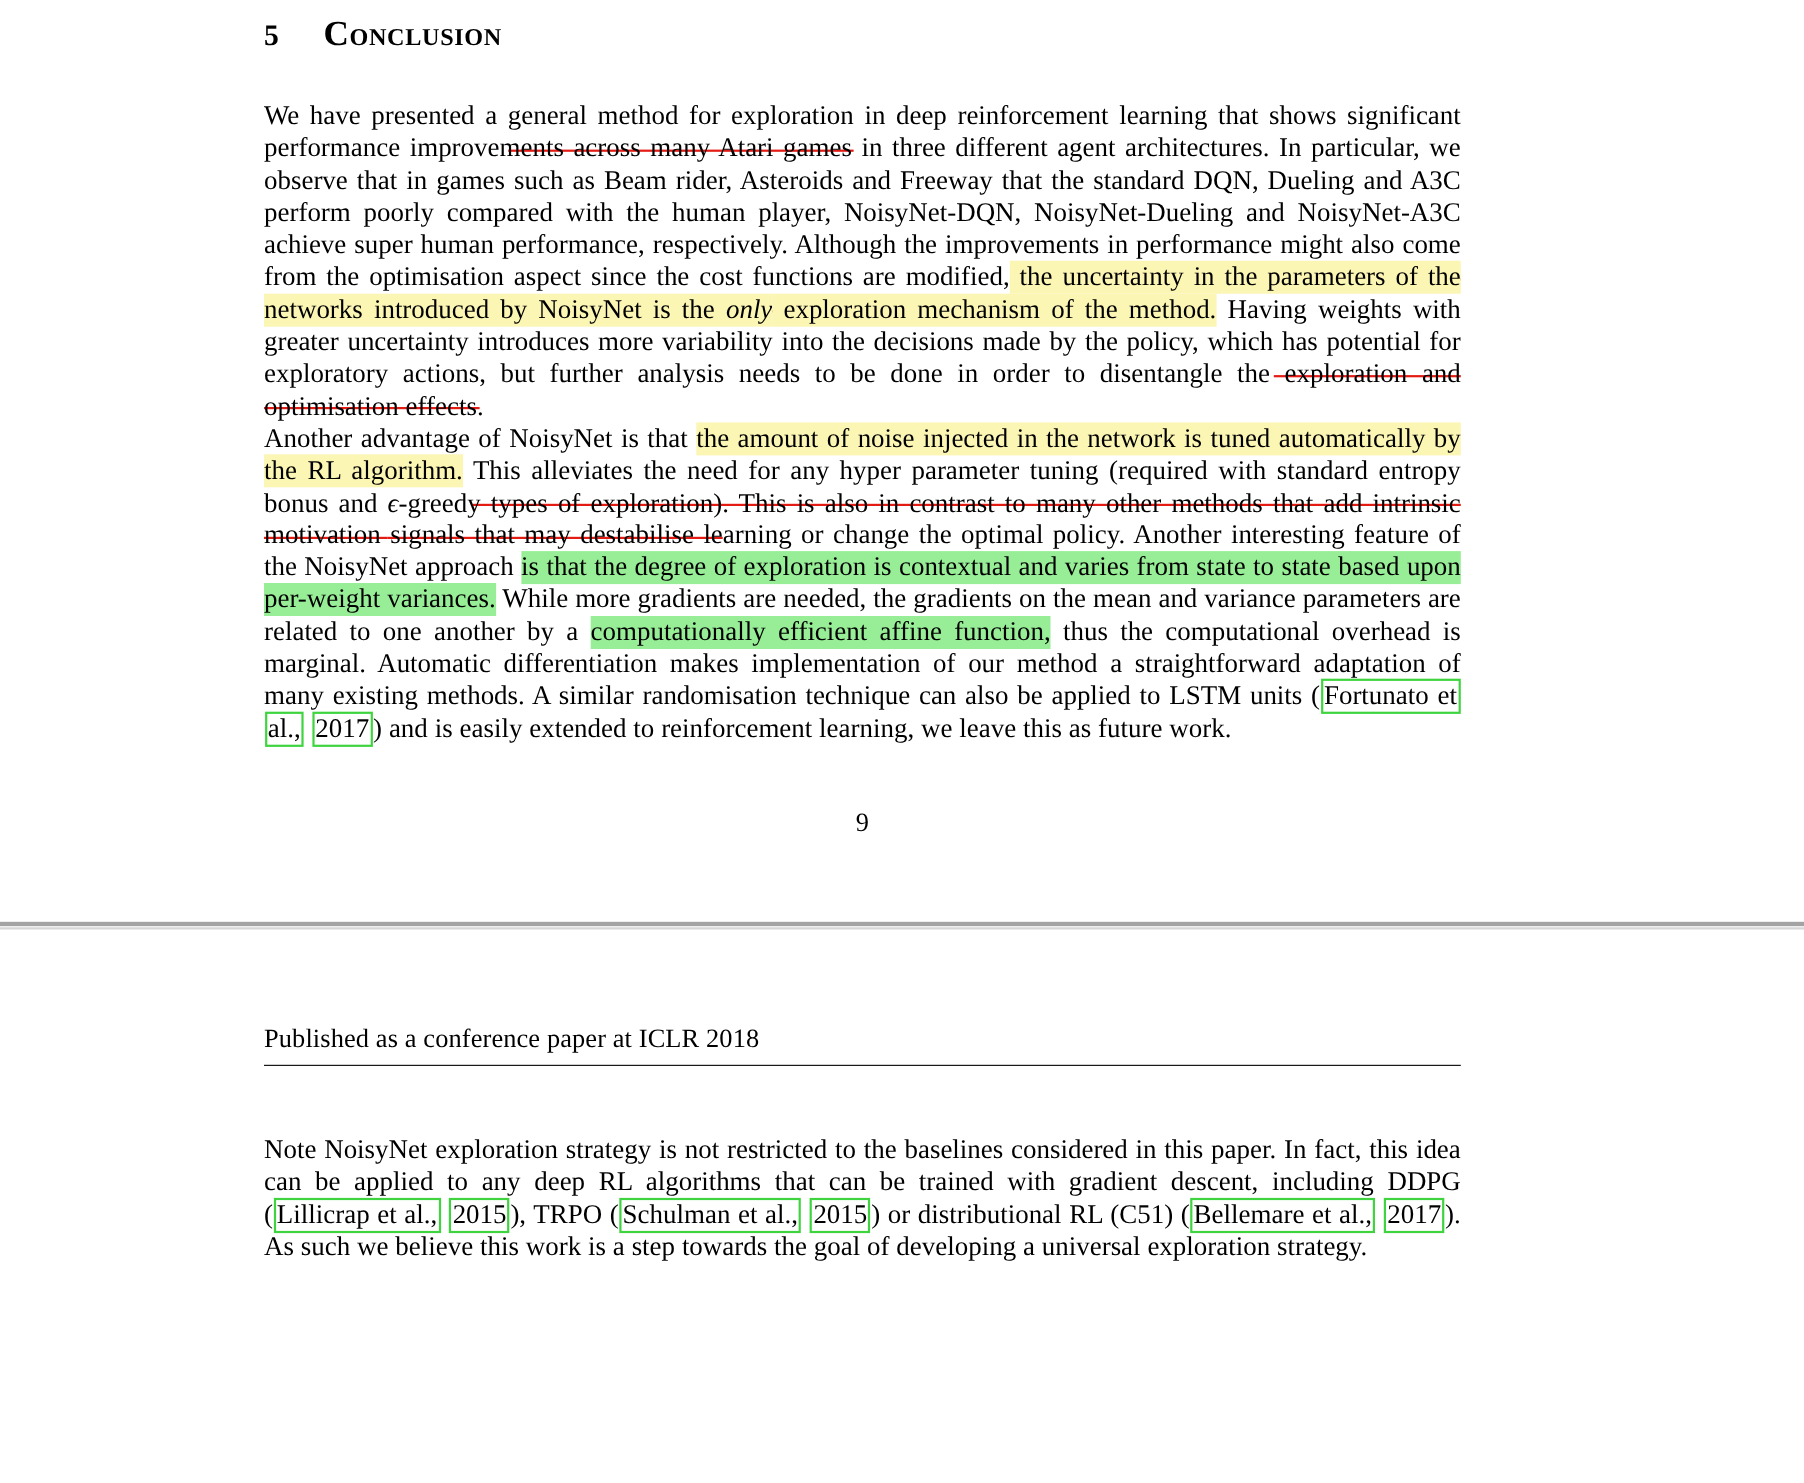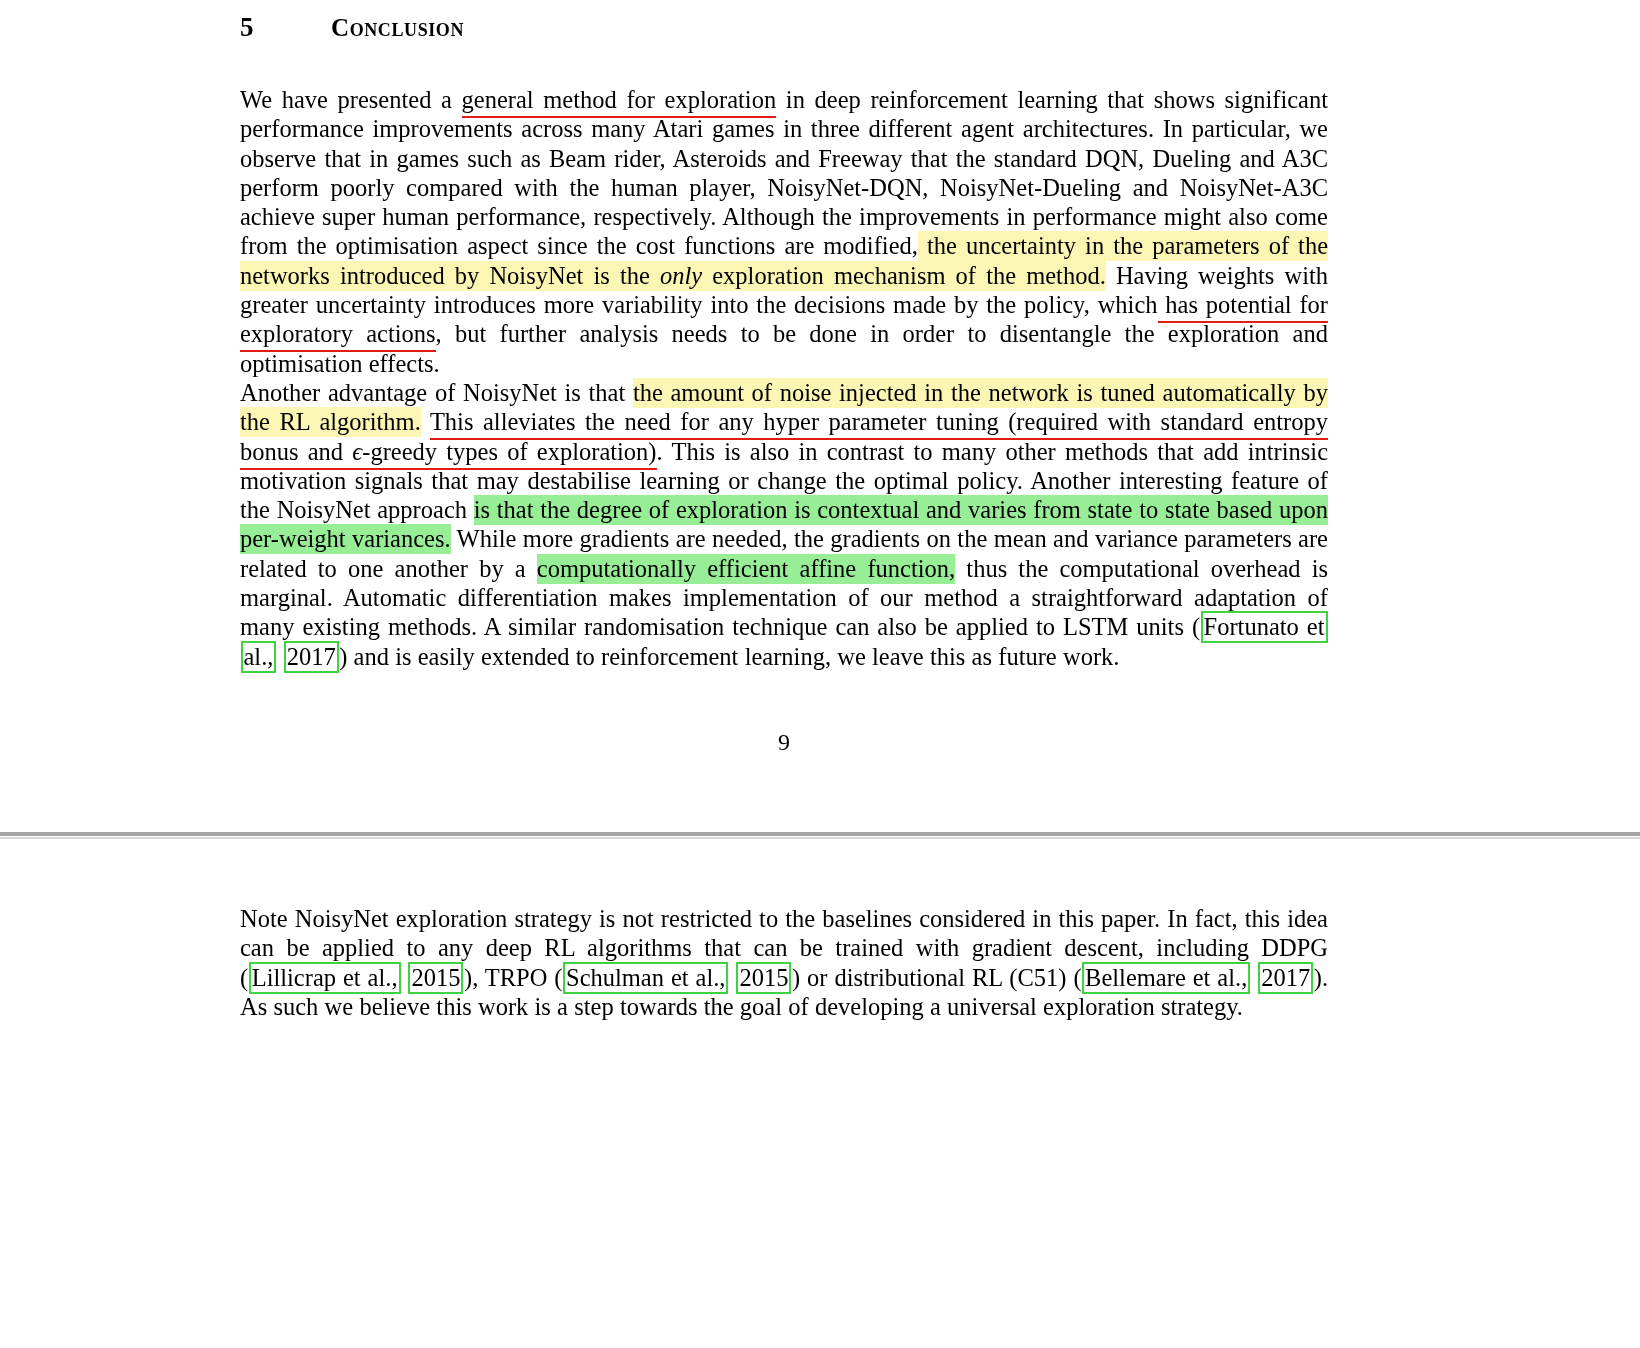--- a/index.html
+++ b/index.html
@@ -34,23 +34,22 @@
     font-size: 27px;
     letter-spacing: 0.2px;
   }
   .section-num {
     width: 54px;
     flex: 0 0 54px;
     font-size: 27px;
   }
   .section-title {
     font-variant: small-caps;
-    font-size: 25px;
+    font-size: 32px;
     letter-spacing: 0.6px;
-    margin-left: 37px;
   }
 
   
   p.body {
     margin: 0;
     font-size: 24.5px;
     line-height: 29.3px;
     text-align: justify;
     text-justify: inter-word;
     hyphens: none;
@@ -72,21 +71,21 @@
   .hl-green {
     background-color: #97ee97;
     box-decoration-break: clone;
     -webkit-box-decoration-break: clone;
     padding: 1px 0 2px 0;
   }
   .ul-red {
     border-bottom: 2.6px solid #e41b13;
     box-decoration-break: clone;
     -webkit-box-decoration-break: clone;
-    padding-bottom: 3px;
+    padding-bottom: 17px;
   }
   .box-green {
     border: 2px solid #3fd43f;
     box-decoration-break: clone;
     -webkit-box-decoration-break: clone;
     padding: 0px 1px 1px 1px;
     margin: 0 0.5px;
   }
   .it { font-style: italic; }
   .mathvar {
@@ -155,15 +154,16 @@
   <div class="page-number">9</div>
 </div>
 
 <div class="page-divider">
   <div class="line-dark"></div>
   <div class="line-light"></div>
 </div>
 
 <div class="page page-bottom">
 
+  <div class="running-head">Published as a conference paper at ICLR 2018</div>
 
   <p class="body third-para"><span>Note NoisyNet exploration strategy is not restricted to the baselines considered in this paper. In fact, this idea can be applied to any deep RL algorithms that can be trained with gradient descent, including DDPG (</span><span class="box-green">Lillicrap et al.,</span><span> </span><span class="box-green">2015</span><span>), TRPO (</span><span class="box-green">Schulman et al.,</span><span> </span><span class="box-green">2015</span><span>) or distributional RL (C51) (</span><span class="box-green">Bellemare et al.,</span><span> </span><span class="box-green">2017</span><span>). As such we believe this work is a step towards the goal of developing a universal exploration strategy.</span></p>
 </div>
 
 </body></html>

